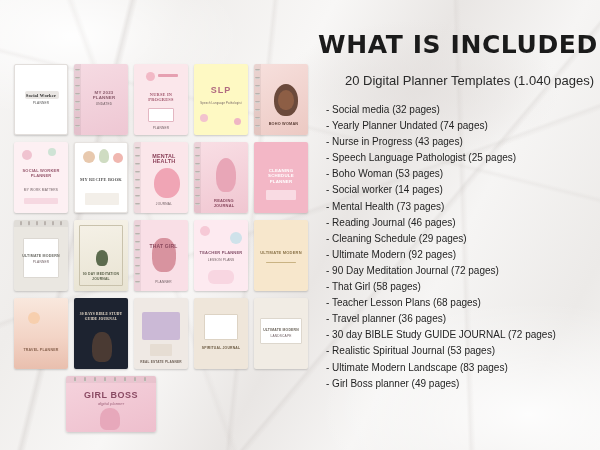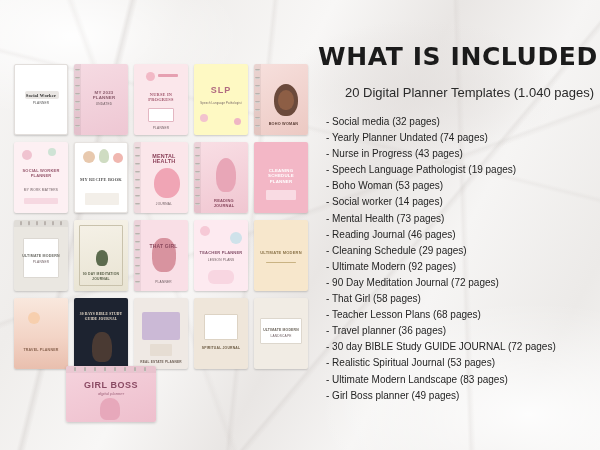--- a/index.html
+++ b/index.html
@@ -43,21 +43,20 @@
   }
 
   .wrap { position: relative; width: 600px; height: 450px; }
 
   
   .right {
     position: absolute;
     left: 318px;
     top: 30px;
     width: 276px;
-    margin-top: 12px;
   }
   .headline {
     font-family: "DejaVu Sans", sans-serif;
     font-weight: bold;
     font-size: 25px;
     letter-spacing: 0.6px;
     color: #1b1b1b;
     text-align: center;
     margin: 0 0 14px 0;
     white-space: nowrap;
@@ -140,21 +139,21 @@
 
   
   .blob { position: absolute; border-radius: 50%; }
   .bar { position: absolute; border-radius: 1px; }
   .face { position: absolute; border-radius: 50% 50% 45% 45%; }
 
   
   .bottomcov {
     position: absolute;
     left: 66px;
-    top: 366px;
+    top: 376px;
     width: 90px;
     height: 56px;
     border-radius: 2px;
     overflow: hidden;
     box-shadow: 0 1px 3px rgba(0,0,0,0.2);
     background: linear-gradient(160deg,#f5d3dd,#eebfcd);
   }
   .bottomcov .ttl { position: absolute; left: 6px; right: 6px; text-align: center; font-weight: bold; color: #8a4a63; }
 </style>
 </head>
@@ -371,21 +370,21 @@
     <div class="blob" style="left:34px;top:32px;width:20px;height:22px;background:#e7a8bb;border-radius:45% 45% 30% 30%;"></div>
   </div>
 
   <div class="right">
     <h1 class="headline">WHAT IS INCLUDED</h1>
     <div class="subline">20 Digital Planner Templates (1.040 pages)</div>
     <ul class="list">
       <li>- Social media (32 pages)</li>
       <li>- Yearly Planner Undated (74 pages)</li>
       <li>- Nurse in Progress (43 pages)</li>
-      <li>- Speech Language Pathologist (19 pages)</li>
+      <li>- Speech Language Pathologist (25 pages)</li>
       <li>- Boho Woman (53 pages)</li>
       <li>-  Social worker (14 pages)</li>
       <li>- Mental Health (73 pages)</li>
       <li>- Reading Journal (46 pages)</li>
       <li>- Cleaning Schedule (29 pages)</li>
       <li>- Ultimate Modern (92 pages)</li>
       <li>- 90 Day Meditation Journal (72 pages)</li>
       <li>- That Girl (58 pages)</li>
       <li>- Teacher Lesson Plans (68 pages)</li>
       <li>-  Travel planner (36 pages)</li>

